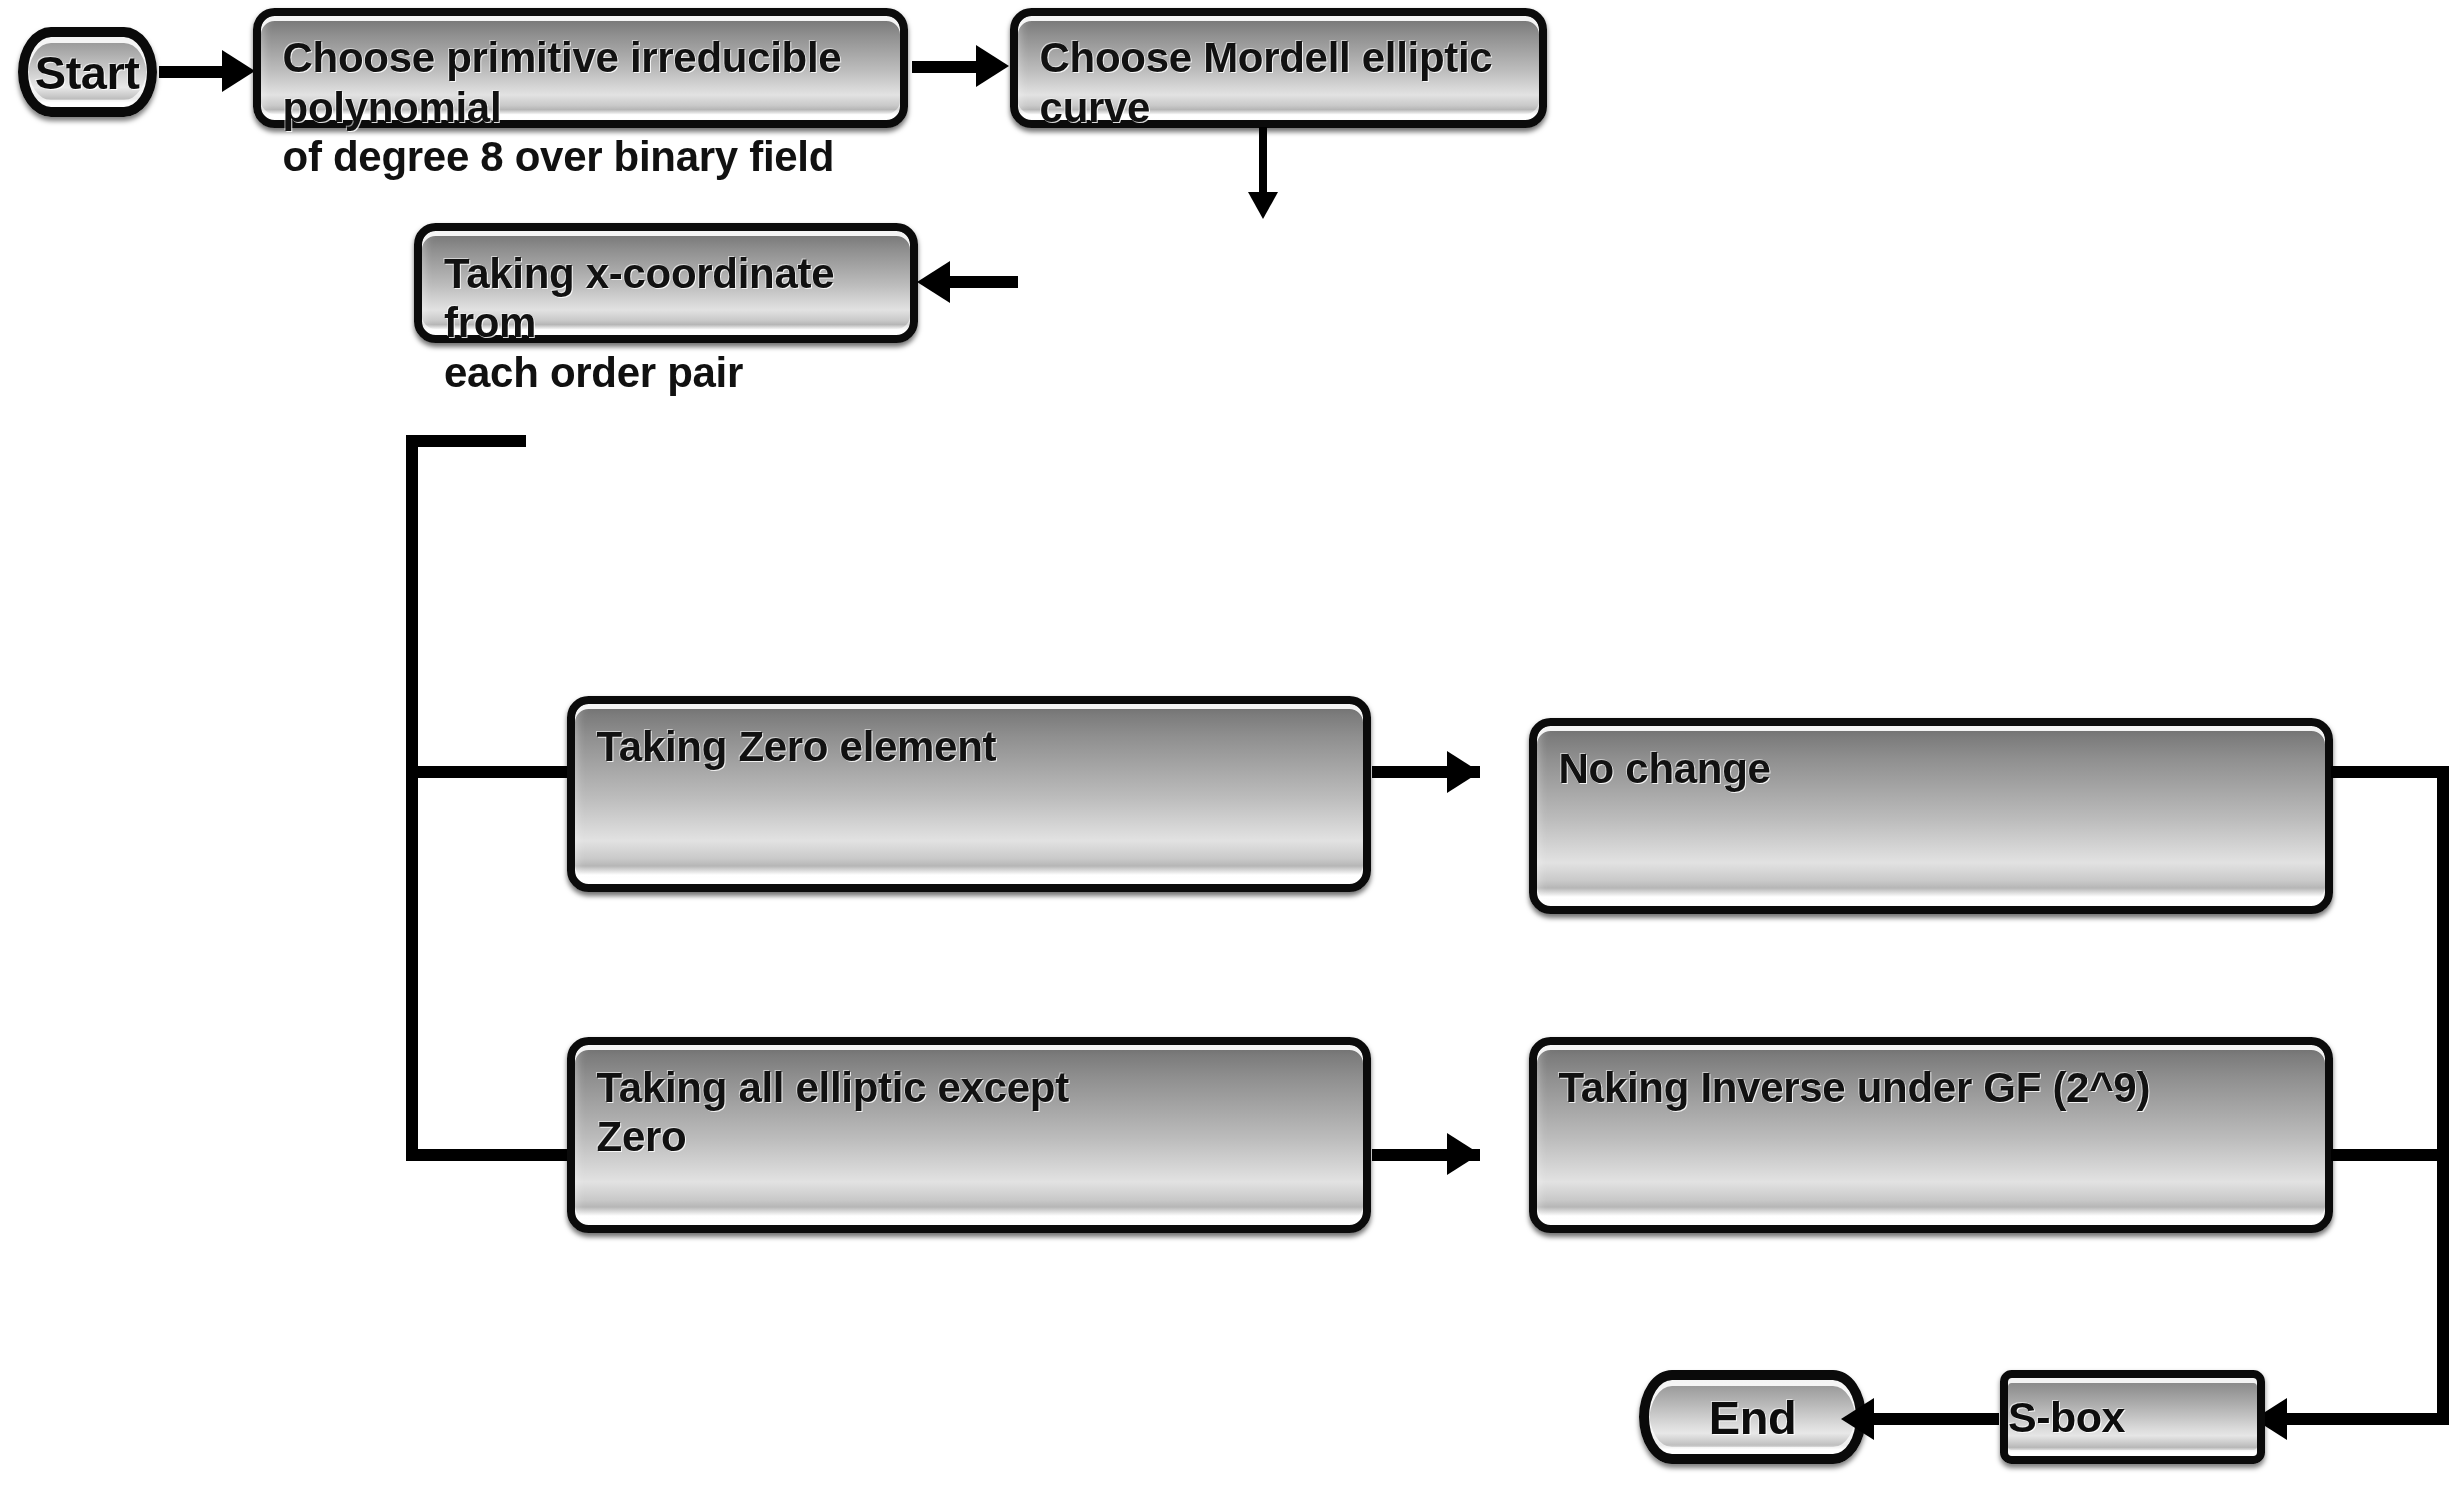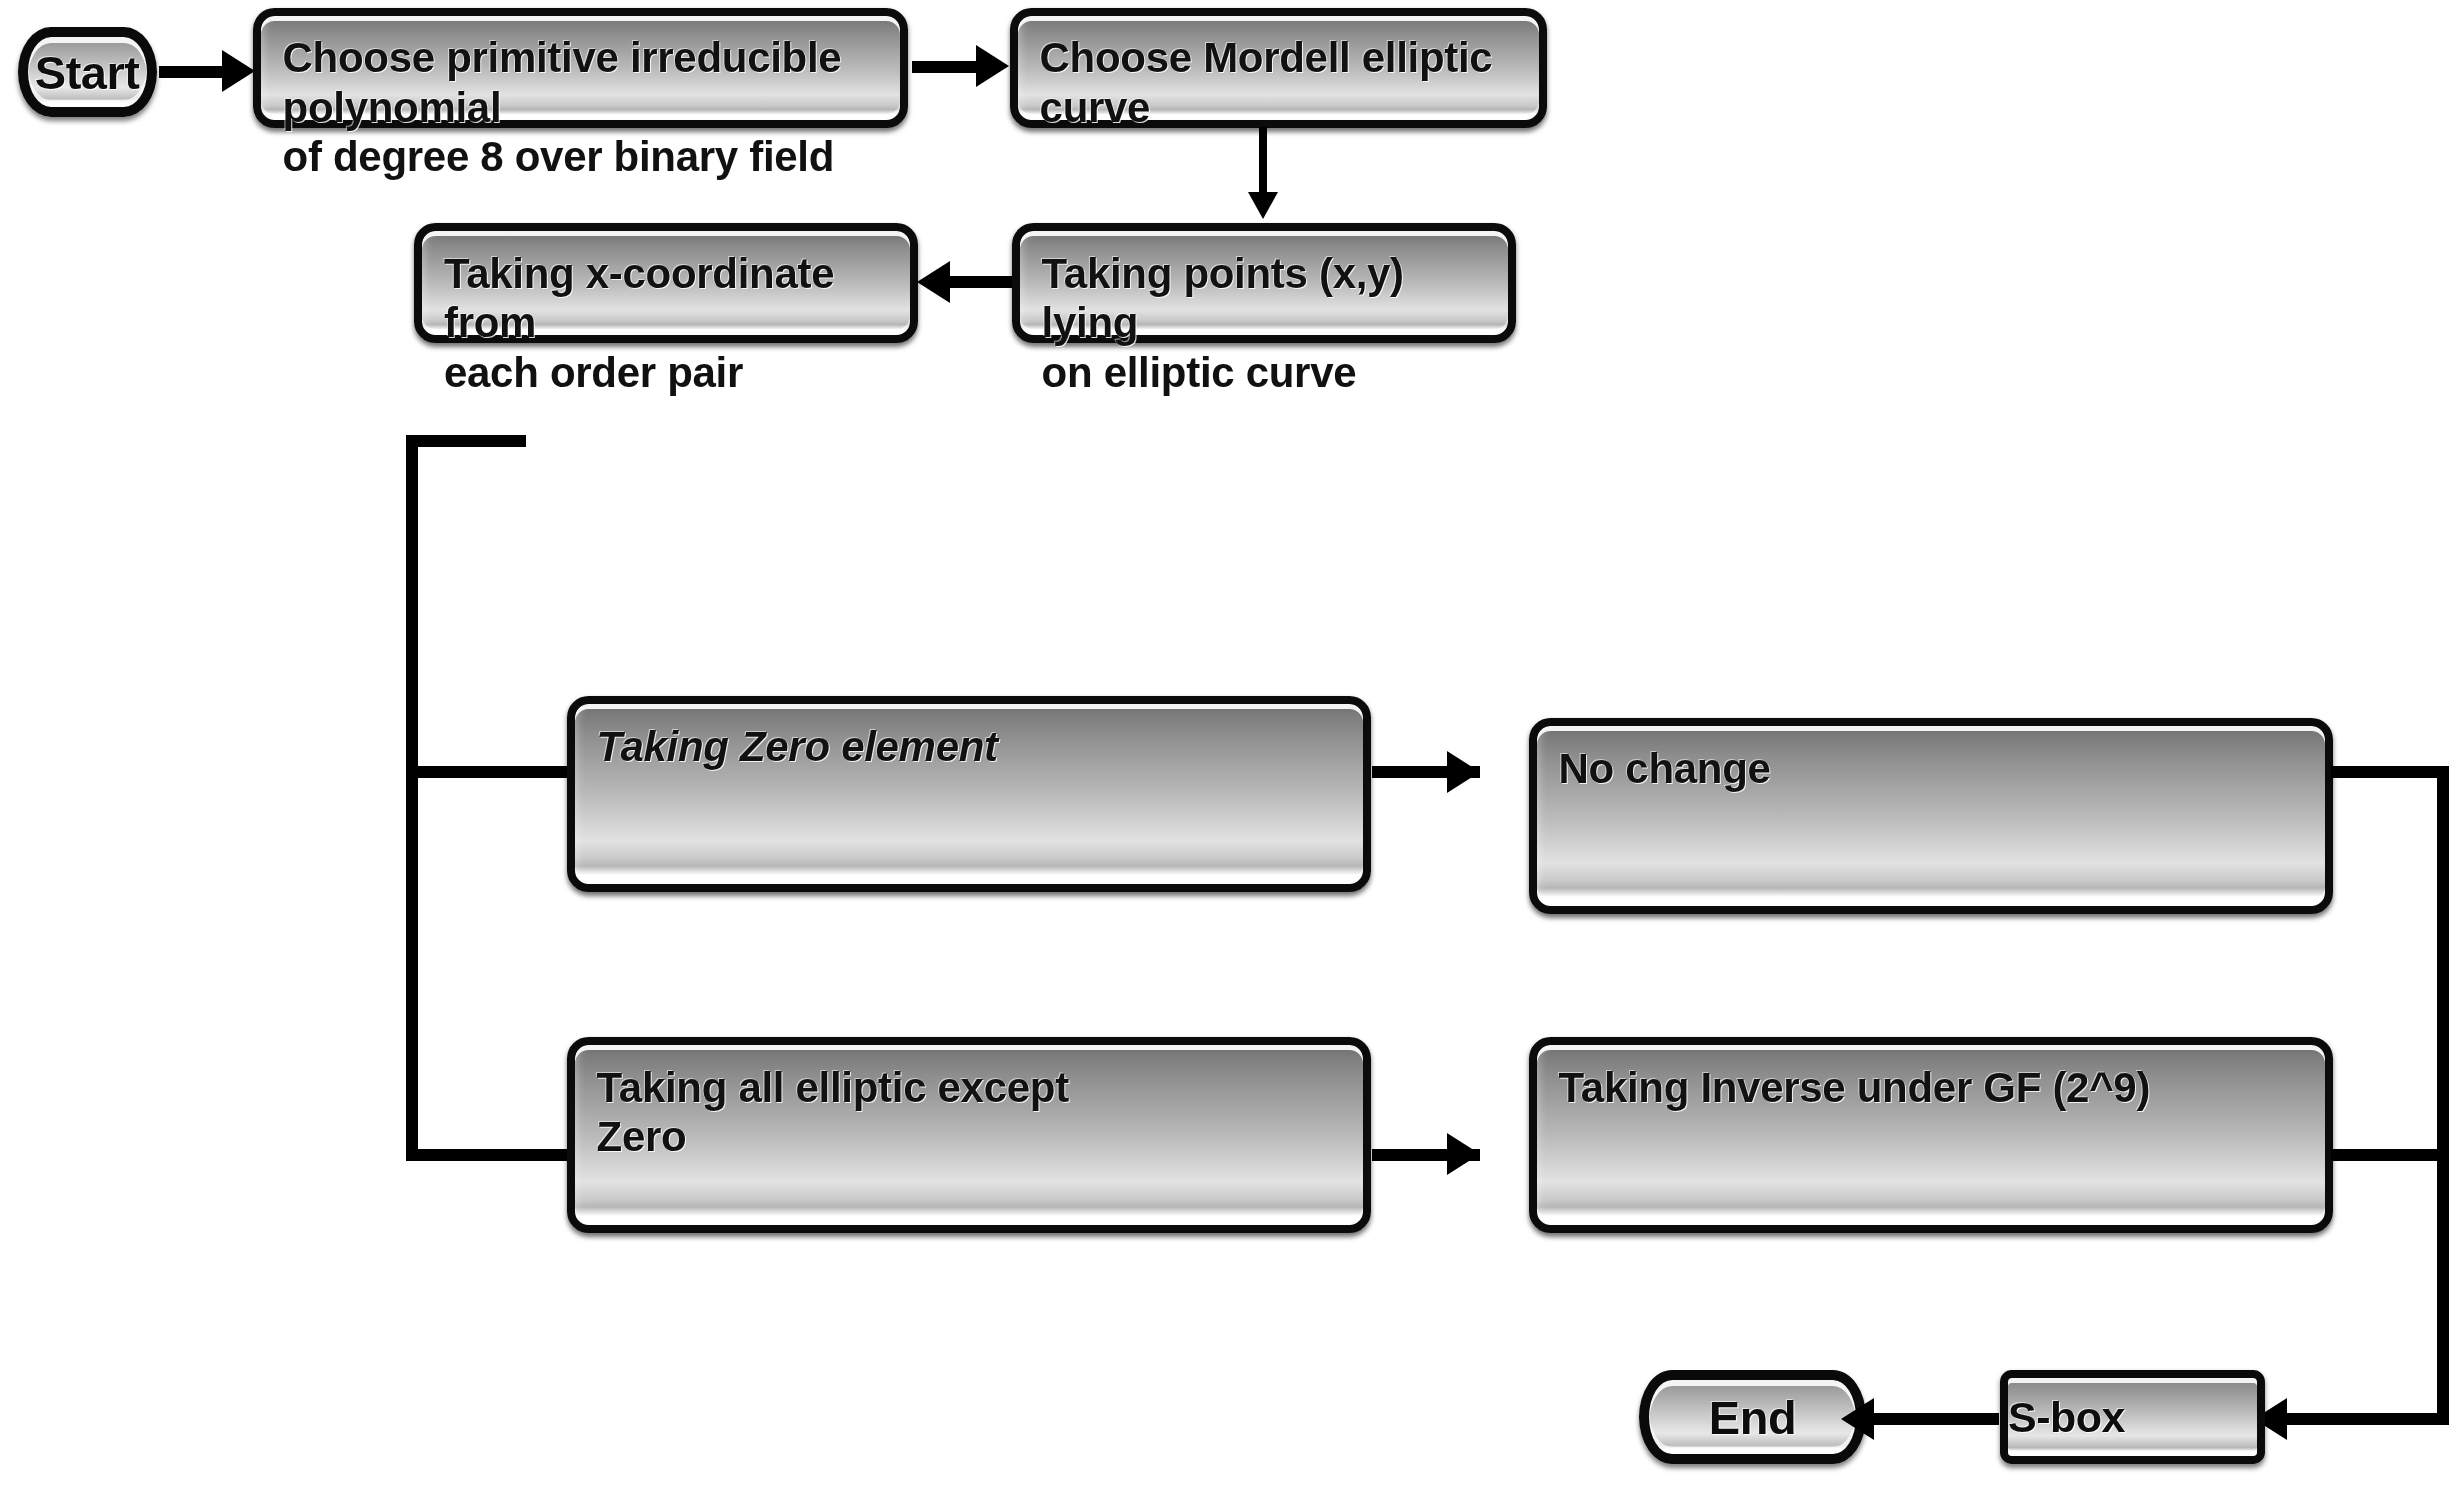--- a/index.html
+++ b/index.html
@@ -190,40 +190,36 @@
   <div class="arrowhead down" style="left:1248px; top:192px;"></div>
 
   <div class="node" style="left:414px; top:223px; width:504px; height:120px;padding-left:22px;">
     <span class="txt">Taking x-coordinate from
 each order pair</span>
   </div>
 
   <div class="hline" style="left:949px; top:276px; width:69px;"></div>
   <div class="arrowhead left" style="left:917px; top:261px;"></div>
 
-  <div class="node" style="left:1012px; top:223px; width:504px; height:120px;">
-    <span class="txt">Taking points (x,y) lying
-on elliptic curve</span>
-  </div>
 
   <div class="hline" style="left:406px; top:435px; width:120px;"></div>
 
   <div class="hline" style="left:406px; top:435px; width:15.7px;"></div>
 
   <div class="vline" style="left:406px; top:435px; height:725px;"></div>
 
   <div class="hline" style="left:406px; top:435px; width:108px;"></div>
 
   <div class="hline" style="left:406px; top:766px; width:208px;"></div>
   <div class="arrowhead right" style="left:574px; top:751px;"></div>
 
   <div class="hline" style="left:406px; top:1149px; width:208px;"></div>
   <div class="arrowhead right" style="left:574px; top:1133px;"></div>
 
-  <div class="node" style="left:567px; top:696px; width:804px; height:196px;font-style:italic;">
+  <div class="node" style="left:567px; top:696px; width:804px; height:196px;">
     <span class="txt">Taking Zero element</span>
   </div>
 
   <div class="hline" style="left:1372px; top:766px; width:108px;"></div>
   <div class="arrowhead right" style="left:1447px; top:751px;"></div>
 
   <div class="node" style="left:1529px; top:696px; width:804px; height:196px;margin-top:22px;">
     <span class="txt">No change</span>
   </div>
 

